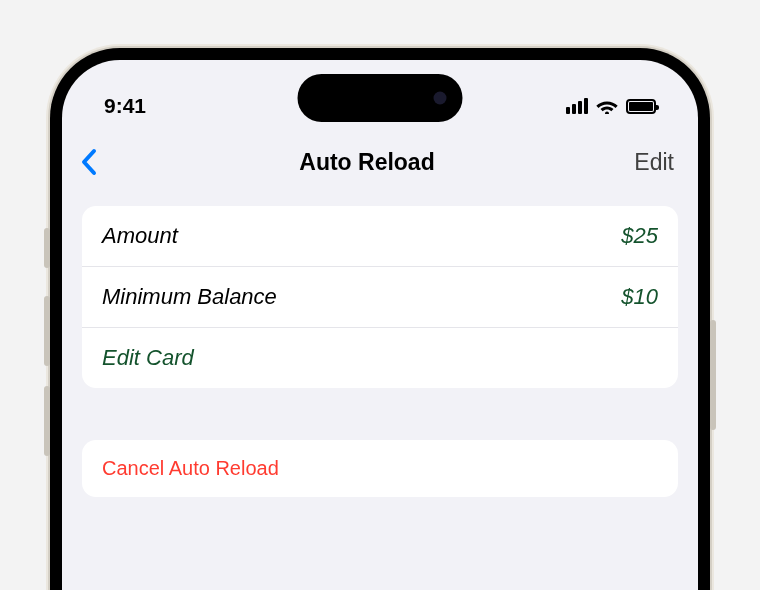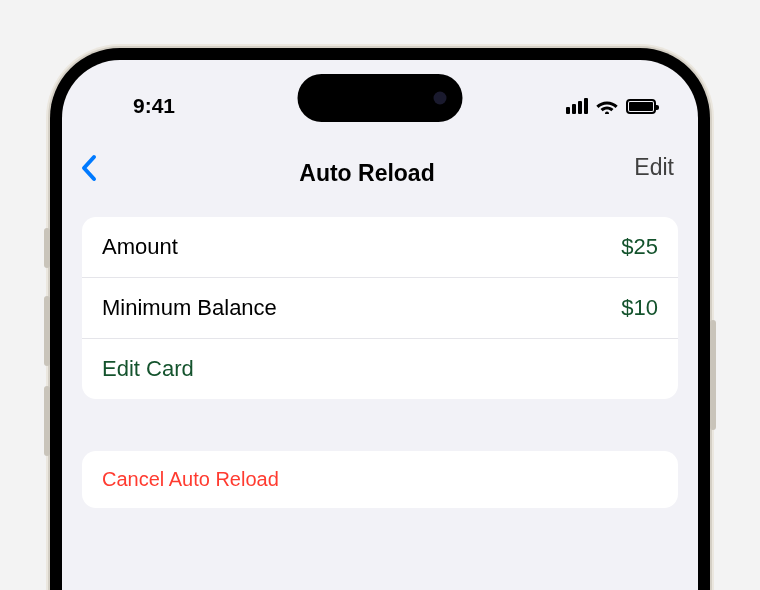--- a/index.html
+++ b/index.html
@@ -54,21 +54,21 @@
     }
     .status-bar {
       display: flex;
       justify-content: space-between;
       align-items: center;
       padding: 22px 42px 0 42px;
       height: 70px;
       font-weight: 600;
       font-size: 21px;
     }
-    .status-left { width: 100px; text-align: center; }
+    .status-left { width: 100px; text-align: left; }
     .status-right {
       width: 120px;
       display: flex;
       align-items: center;
       justify-content: flex-end;
       gap: 8px;
     }
     .nav-bar {
       display: flex;
       align-items: center;
@@ -79,21 +79,20 @@
       width: 40px;
       display: flex;
       align-items: center;
     }
     .nav-title {
       font-size: 23px;
       font-weight: 600;
       color: #000;
       flex: 1;
       text-align: center;
-      margin-top: 12px;
     }
     .edit-btn {
       font-size: 23px;
       color: #404040;
       width: 60px;
       text-align: right;
     }
     .content {
       padding: 12px 20px 0 20px;
     }
@@ -102,20 +101,21 @@
       border-radius: 14px;
       overflow: hidden;
       margin-bottom: 52px;
     }
     .row {
       display: flex;
       justify-content: space-between;
       align-items: center;
       padding: 17px 20px;
       font-size: 22px;
+      font-style: italic;
     }
     .row + .row {
       border-top: 1px solid #e5e5ea;
       gap: 33px;
     }
     .row-label { color: #000; }
     .row-value { color: #14532d; }
     .cancel-row {
       background: #fff;
       border-radius: 14px;

